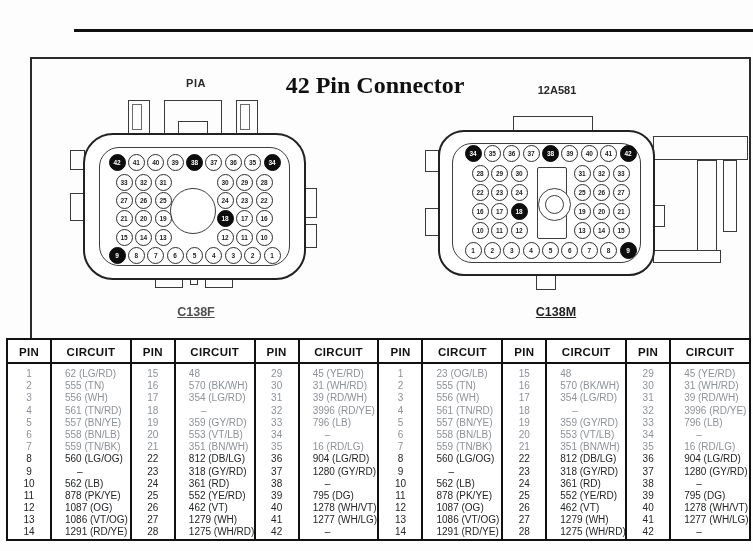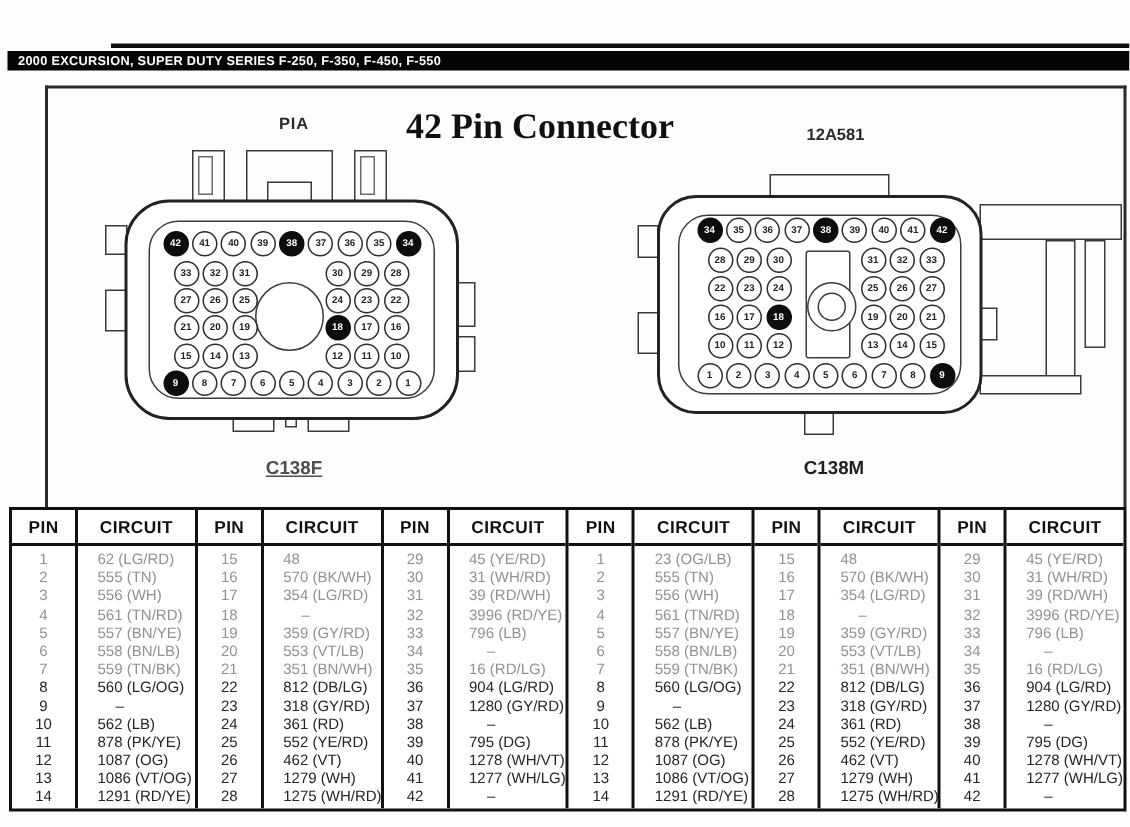--- a/index.html
+++ b/index.html
@@ -10,27 +10,27 @@
   
   .main-title { position:absolute; left:0; top:1px; width:753px; text-align:center;
     font-size:26px; font-weight:bold; letter-spacing:-0.5px; color:#161616; }
   .title-rule { position:absolute; left:74px; top:29px; width:679px; height:3px; background:#101010; }
   .model-bar { position:absolute; left:5px; top:34px; width:748px; height:13px; background:#050505;
     color:#fff; font-size:8.5px; font-weight:bold; line-height:13px; padding-left:7px; letter-spacing:0.2px; }
 
   
   .diagram-box { position:absolute; left:30px; top:57px; width:721px; height:281px;
     border:2px solid #2b2b2b; border-bottom:none; background:#fdfdfd; }
-  .conn-title { position:absolute; left:220px; top:72px; width:280px; text-align:center;
+  .conn-title { position:absolute; left:235px; top:72px; width:280px; text-align:center;
     font-family:"Liberation Serif", serif; font-size:24px; font-weight:bold; color:#101010; }
   .lbl { position:absolute; font-weight:bold; color:#2a2a2a; text-align:center; }
   .lbl-pia     { left:166px; top:77px;  width:60px; font-size:11px; letter-spacing:0.5px; }
   .lbl-12a581  { left:512px; top:84px;  width:90px; font-size:11px; }
   .lbl-c138f   { left:151px; top:305px; width:90px; font-size:12.5px; text-decoration:underline; color:#4f4f4f; }
-  .lbl-c138m   { left:511px; top:305px; width:90px; font-size:12.5px; color:#1f1f1f; }
+  .lbl-c138m   { left:511px; top:305px; width:90px; font-size:12.5px; text-decoration:underline; color:#1f1f1f; }
 
   
   .part { position:absolute; background:#fdfdfd; border:1.5px solid #3a3a3a; z-index:1; }
   .tab-detail::after { content:""; position:absolute; left:3px; top:3px; width:8px; height:24px; border:1px solid #6a6a6a; }
   .body-shell { position:absolute; background:#fff; border:2px solid #222; z-index:2; }
   .inner-shell { position:absolute; border:1.5px solid #3d3d3d; border-radius:20px; z-index:3; background:transparent; }
   .round { border-radius:50%; }
   .z4 { z-index:4; } .z5 { z-index:5; } .z6 { z-index:6; }
 
   
@@ -56,21 +56,20 @@
   .circuit-col .cell.dash { padding-left:25px; }
   .cell.light { color:#8d9298; }
   .cell.dark  { color:#232527; }
 </style>
 </head>
 <body>
 
 <div class="page">
 
   <div class="title-rule"></div>
-  <div class="model-bar">2000 EXCURSION, SUPER DUTY SERIES F-250, F-350, F-450, F-550</div>
 
   <div class="diagram-box"></div>
   <div class="conn-title">42 Pin Connector</div>
 
   <div class="lbl lbl-pia">PIA</div>
   <div class="lbl lbl-12a581">12A581</div>
   <div class="lbl lbl-c138f">C138F</div>
   <div class="lbl lbl-c138m">C138M</div>
 
   <div>

